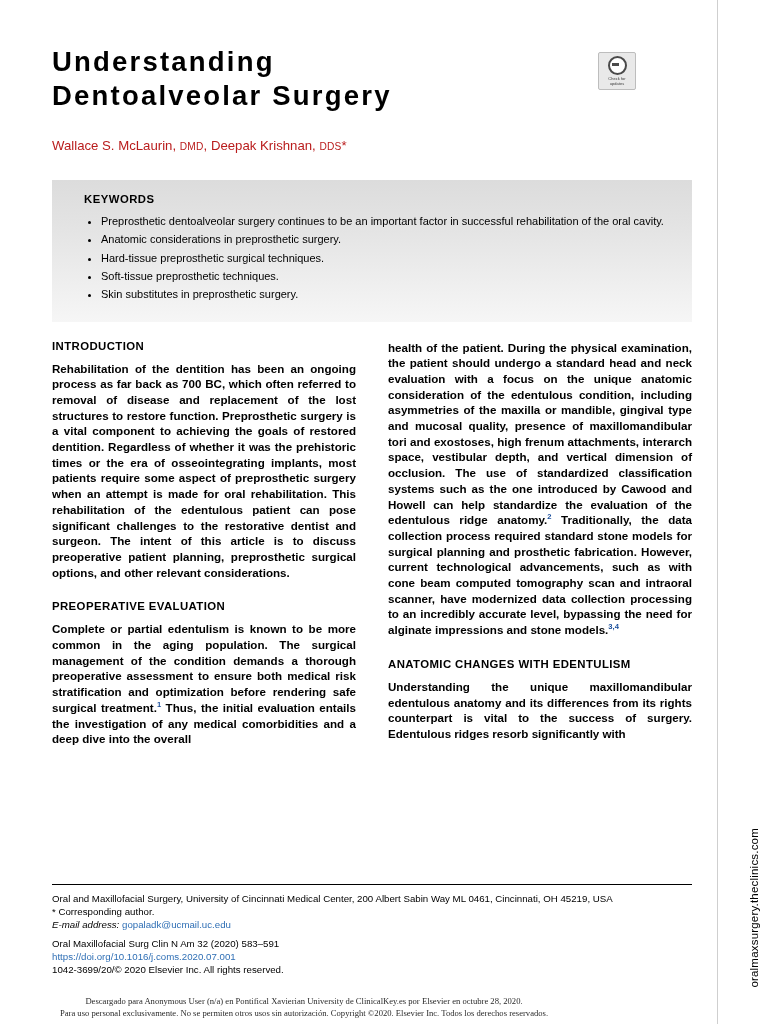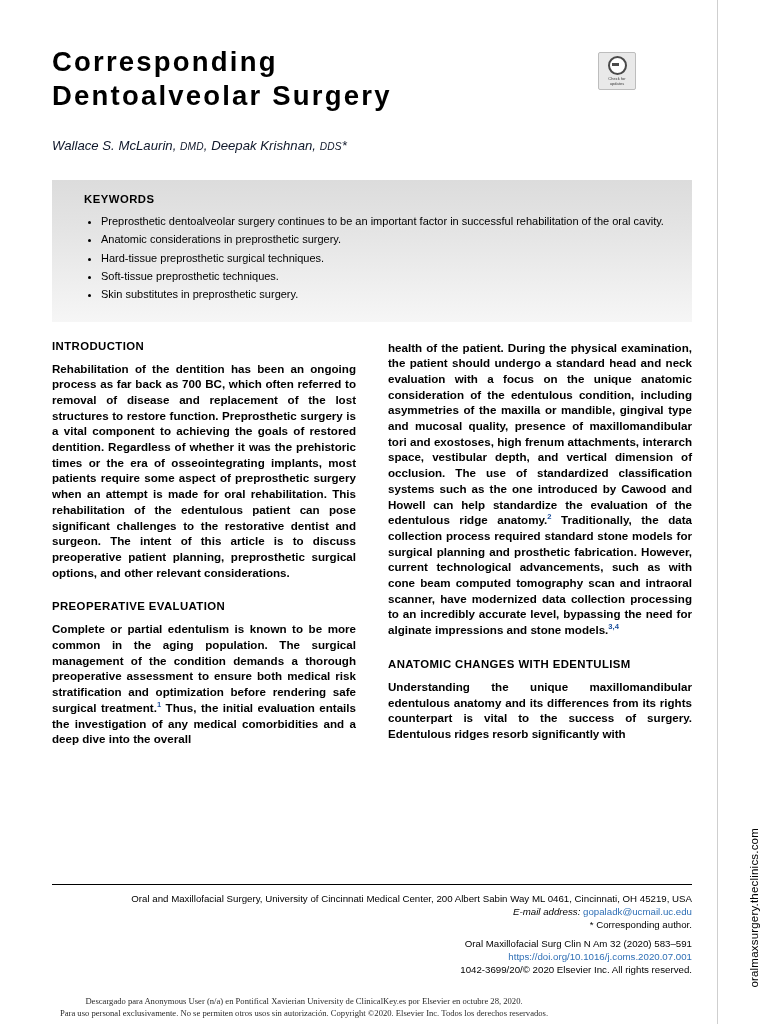--- a/index.html
+++ b/index.html
@@ -96,22 +96,21 @@
     color: #333;
     margin-top: 2px;
     line-height: 1.25;
     text-align: center;
     letter-spacing: 0.1px;
   }
 
   .authors {
     margin-top: 26px;
     font-size: 13.2px;
-    color: #0f172a;
-    font-style: italic;
+    color: #b91c1c;
   }
   .authors .deg {
     font-size: 10.2px;
     letter-spacing: 0.2px;
   }
   .authors .star { font-size: 13.2px; }
 
   
   .panel {
     margin-top: 27px;
@@ -167,21 +166,20 @@
   }
   sup { font-size: 7.6px; vertical-align: super; }
   sup.blue { color: #1a4f9c; }
 
   
   .footer {
     position: absolute;
     left: 52px;
     top: 884px;
     width: 640px;
-    text-align: right;
   }
   .rule {
     border-top: 1px solid #000;
     width: 640px;
     margin-bottom: 7px;
   }
   .footer p {
     margin: 0;
     font-size: 9.7px;
     line-height: 1.36;
@@ -207,21 +205,21 @@
 
 <div class="page">
 
   <div class="right-strip">
     <div class="vertical-text">oralmaxsurgery.theclinics.com</div>
   </div>
 
   <div class="content">
 
     <div class="title">
-      <span>Corresponding</span>
+      <span>Understanding</span>
       <span class="line2">Dentoalveolar Surgery</span>
     </div>
 
     <div class="authors">
       <span>Wallace S. McLaurin,</span>
       <span class="deg">DMD</span><span>, </span><span>Deepak Krishnan,</span>
       <span class="deg">DDS</span><span class="star">*</span>
     </div>
 
     <div class="panel">
@@ -257,22 +255,22 @@
     <div class="circ"></div>
     <div class="bt">
       <span>Check for</span><br>
       <span>updates</span>
     </div>
   </div>
 
   <div class="footer">
     <div class="rule"></div>
     <p>Oral and Maxillofacial Surgery, University of Cincinnati Medical Center, 200 Albert Sabin Way ML 0461, Cincinnati, OH 45219, USA</p>
+    <p>* Corresponding author.</p>
     <p><span class="email-label">E-mail address:</span> <span class="link">gopaladk@ucmail.uc.edu</span></p>
-    <p>* Corresponding author.</p>
     <p class="gap">Oral Maxillofacial Surg Clin N Am 32 (2020) 583–591</p>
     <p class="link">https://doi.org/10.1016/j.coms.2020.07.001</p>
     <p>1042-3699/20/© 2020 Elsevier Inc. All rights reserved.</p>
   </div>
 
   <div class="bottom-note">
     <div>Descargado para Anonymous User (n/a) en Pontifical Xavierian University de ClinicalKey.es por Elsevier en octubre 28, 2020.</div>
     <div>Para uso personal exclusivamente. No se permiten otros usos sin autorización. Copyright ©2020. Elsevier Inc. Todos los derechos reservados.</div>
   </div>
 

